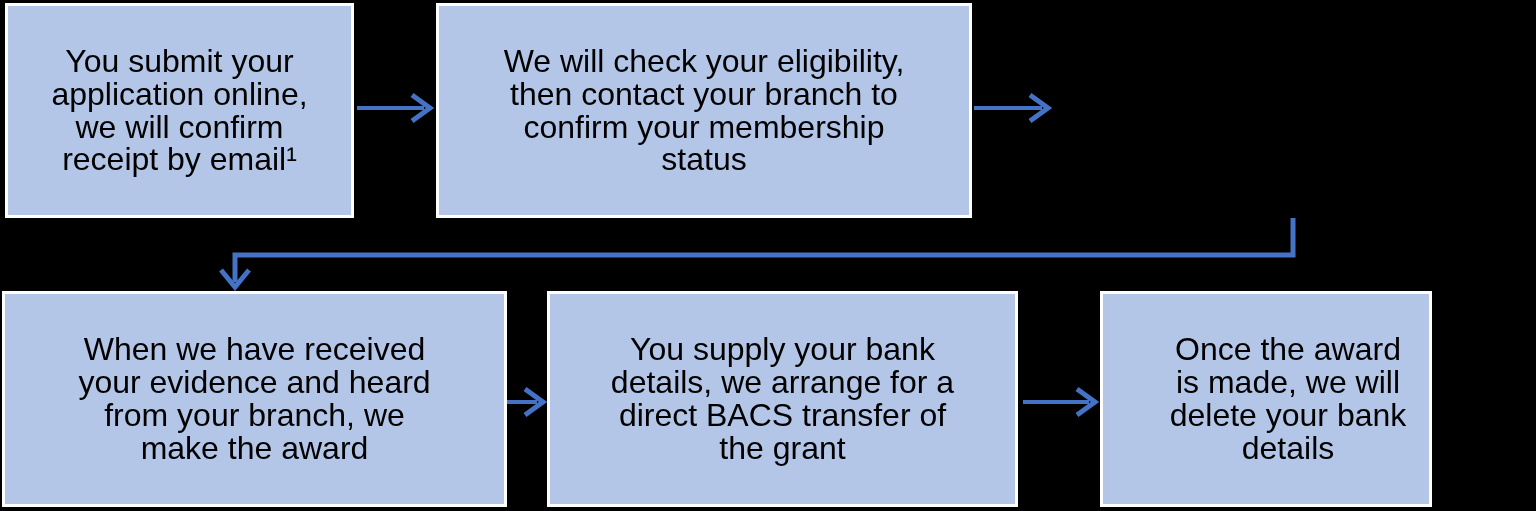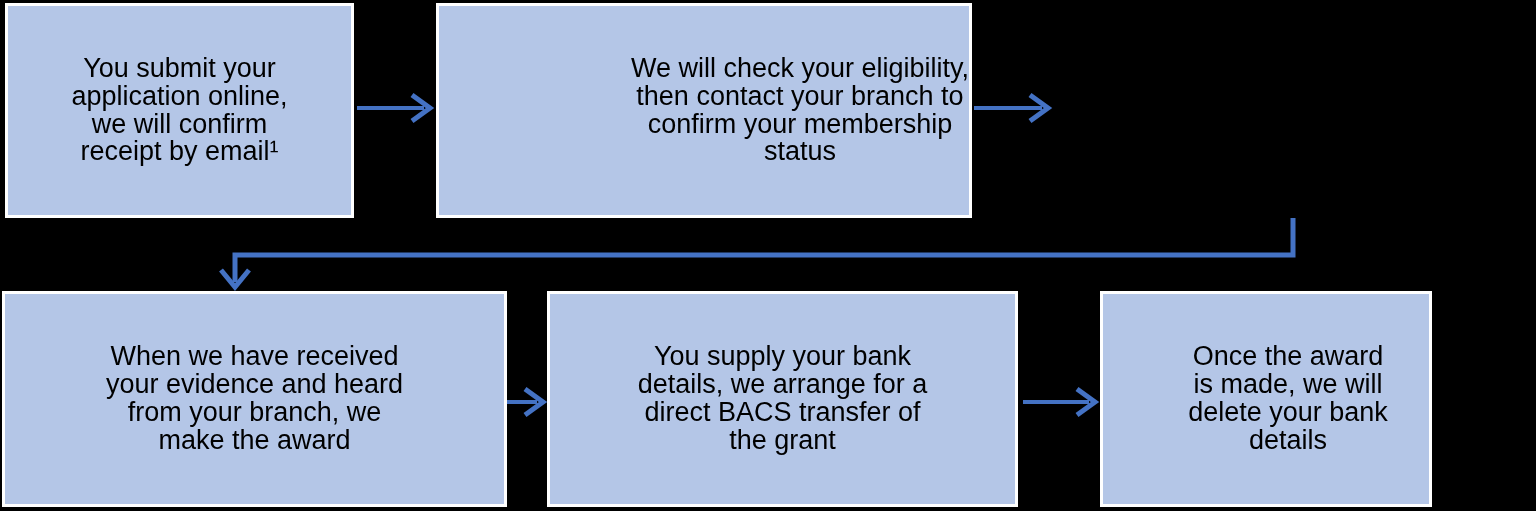--- a/index.html
+++ b/index.html
@@ -35,28 +35,28 @@
   .head  { stroke-width: 5px; }
   .box {
     position: absolute;
     background: var(--box-fill);
     border: 3px solid var(--box-border);
     color: var(--text-color);
     display: flex;
     align-items: center;
     justify-content: center;
     text-align: center;
-    font-size: 27px;
+    font-size: 32px;
     line-height: 1.03;
     white-space: pre;
     letter-spacing: 0;
   }
   
   .box1 { left: 5px;    top: 3px;   width: 349px; height: 215px; }
-  .box2 { left: 436px;  top: 3px;   width: 536px; height: 215px; justify-content: flex-end; }
+  .box2 { left: 436px;  top: 3px;   width: 536px; height: 215px; }
   .box3 { left: 1053px; top: 3px;   width: 473px; height: 215px; }
   
   .box4 { left: 2px;    top: 291px; width: 505px; height: 216px; }
   .box5 { left: 547px;  top: 291px; width: 471px; height: 216px; }
   .box6 { left: 1100px; top: 291px; width: 332px; height: 216px; padding-left: 44px; }
 </style>
 </head>
 <body>
 
 <div class="canvas">

